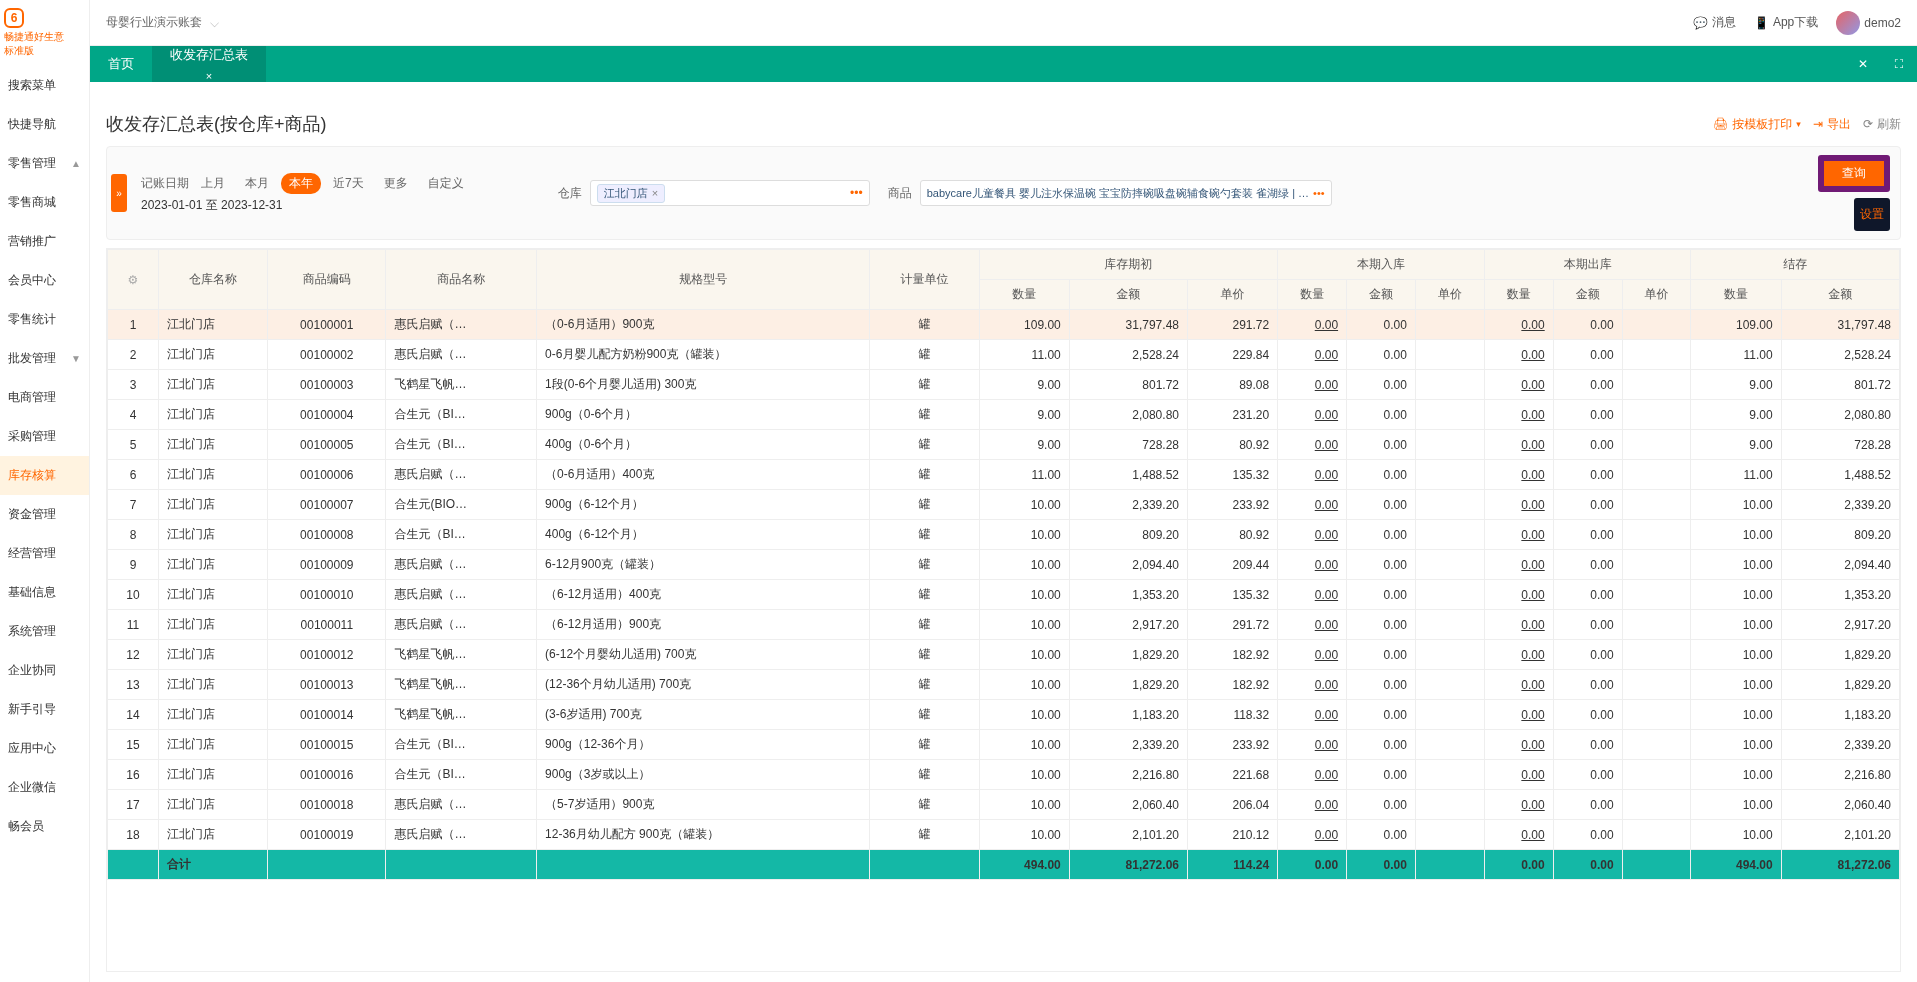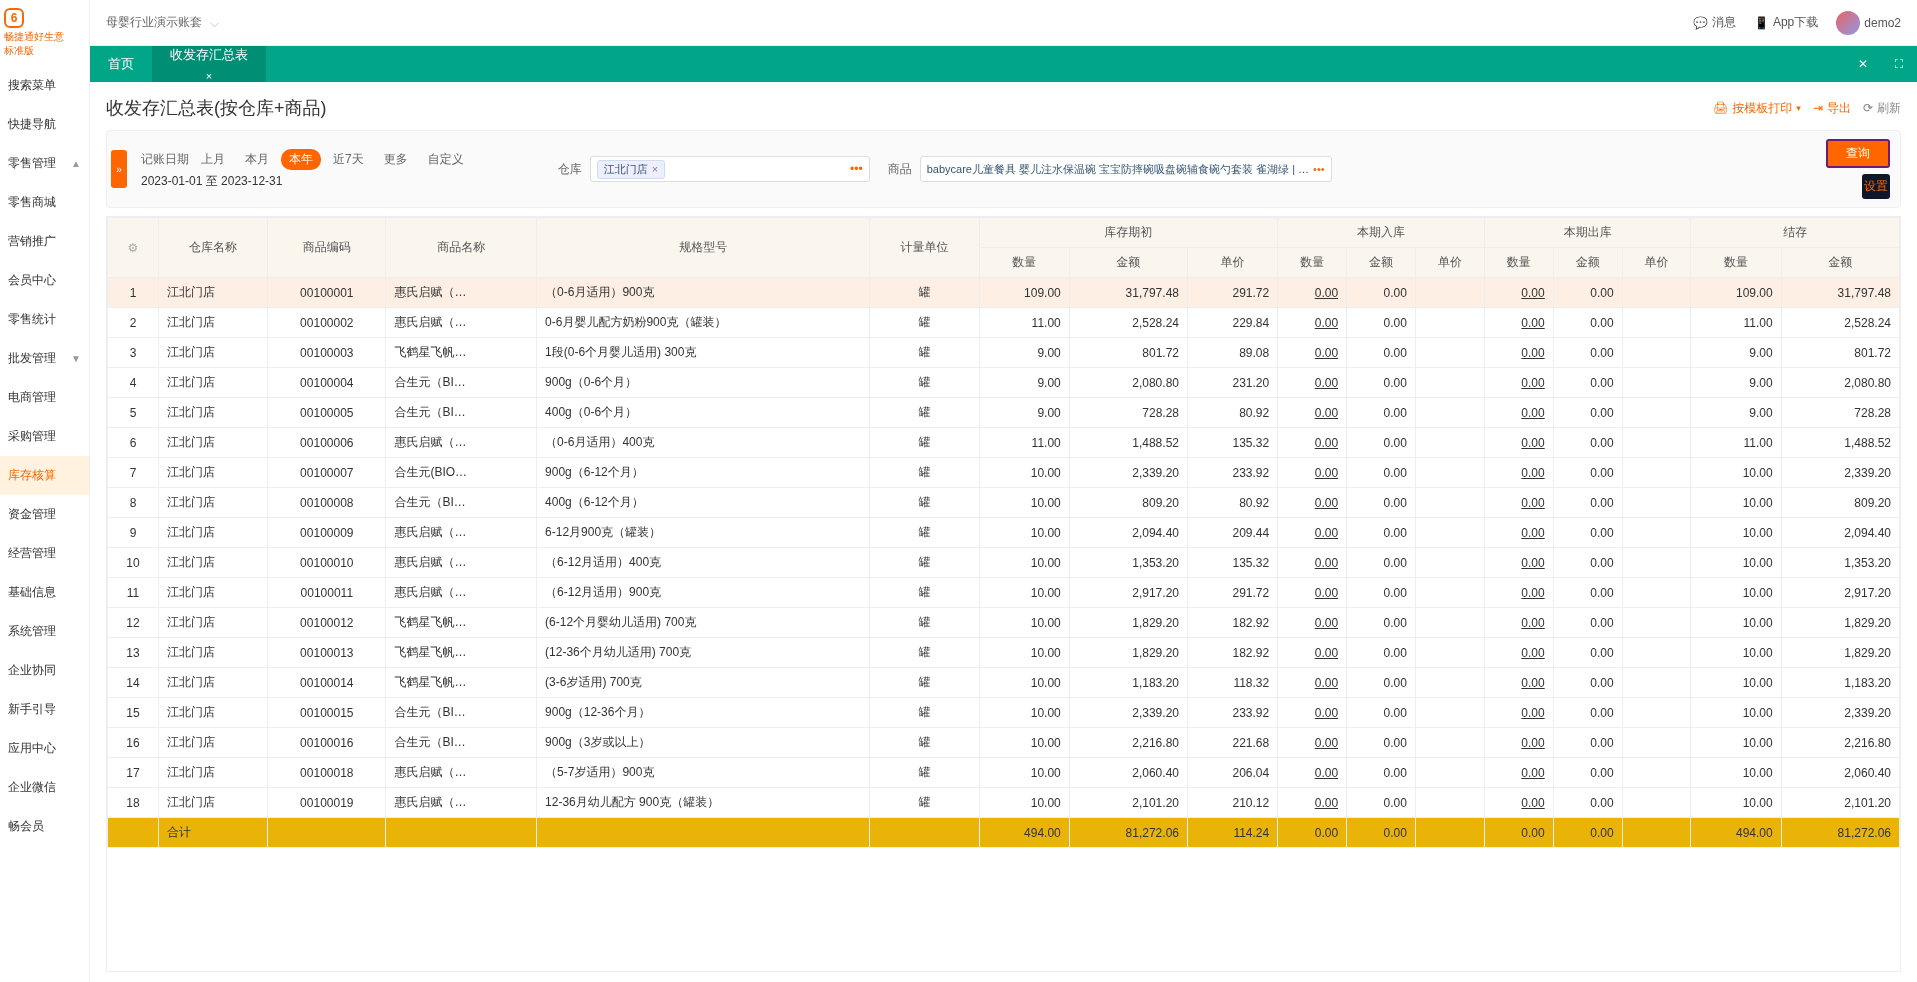--- a/index.html
+++ b/index.html
@@ -17,55 +17,55 @@
 .account-select { min-width:140px; color:#666; font-size:12px; display:flex; align-items:center; gap:8px; }
 .topbar-right { display:flex; align-items:center; gap:18px; color:#555; }
 .topbar-right .itm { display:flex; align-items:center; gap:4px; cursor:pointer; }
 .avatar { width:24px; height:24px; border-radius:50%; background:linear-gradient(135deg,#e66465,#9198e5); }
 .tabs { height: 36px; background: #00a687; display: flex; align-items: center; padding: 0; color:#fff; position:relative; }
 .tab { padding: 0 18px; height:36px; display:flex; align-items:center; gap:6px; cursor:pointer; font-size:13px; }
 .tab.active { background: #008f75; flex-direction: column; }
 .tab .close { font-size:11px; }
 .tabs-actions { position:absolute; right:0; display:flex; }
 .tabs-actions .b { width:36px; height:36px; display:flex; align-items:center; justify-content:center; cursor:pointer; }
-.content { flex: 1; padding: 8px 16px 10px 16px; display: flex; flex-direction: column; overflow: hidden; }
+.content { flex: 1; padding: 24px 16px 10px 16px; display: flex; flex-direction: column; overflow: hidden; }
 .page-head { display:flex; justify-content:space-between; align-items:center; padding:6px 0 10px 0; }
 .page-title { font-size:18px; color:#333; }
 .page-actions { display:flex; align-items:center; gap:12px; color:#f60; font-size:12px; }
 .page-actions .act { display:flex; align-items:center; gap:4px; cursor:pointer; }
 .page-actions .act.gray { color:#888; }
 .filter-bar { background:#fafafa; border:1px solid #eee; border-radius:4px; padding:8px 10px; display:flex; align-items:center; gap:14px; position:relative; }
 .collapse-btn { position:absolute; left:4px; top:50%; transform:translateY(-50%); width:16px; height:38px; background:#f60; color:#fff; display:flex; align-items:center; justify-content:center; font-size:10px; border-radius:3px; cursor:pointer; }
 .filter-group { display:flex; flex-direction:column; gap:3px; margin-left:24px; }
 .filter-label { color:#666; }
 .date-opts { display:flex; gap:4px; align-items:center; }
 .date-opt { padding:2px 8px; border-radius:10px; cursor:pointer; color:#666; }
 .date-opt.active { background:#f60; color:#fff; }
 .date-range { color:#333; }
 .fld { display:flex; align-items:center; gap:8px; }
 .fld-label { color:#666; width:28px; text-align:right; }
 .input-like { min-width:280px; height:26px; background:#fff; border:1px solid #ddd; border-radius:3px; display:flex; align-items:center; padding:0 6px; gap:4px; position:relative; }
 .chip { background:#eef; border:1px solid #cde; border-radius:3px; padding:1px 6px; display:flex; align-items:center; gap:4px; color:#357; font-size:11px; }
 .chip .x { cursor:pointer; color:#888; }
 .goods-input { min-width:320px; font-size:11px; color:#357; white-space:nowrap; overflow:hidden; text-overflow:ellipsis; }
 .bar-right { margin-left:auto; display:flex; flex-direction:column; gap:6px; align-items:flex-end; }
-.btn { padding:4px 18px; border-radius:3px; border:2px solid #701a75; cursor:pointer; font-size:12px; }
+.btn { padding:4px 18px; border-radius:3px; border:6px solid #701a75; cursor:pointer; font-size:12px; }
 .btn.primary { background:#f60; color:#fff; }
 .btn.link { background:#0f172a; color:#f60; border-color:transparent; padding:2px 0; }
 .expand-row { text-align:center; padding:6px 0; color:#999; cursor:pointer; background:#fafafa; border:1px solid #eee; border-top:none; font-size:11px; }
 .table-wrap { flex:1; overflow:auto; margin-top:8px; border:1px solid #eee; }
 table { border-collapse:collapse; width:100%; min-width:1500px; font-size:12px; }
 th, td { border:1px solid #eee; padding:6px 8px; text-align:center; white-space:nowrap; }
 thead th { background:#faf6ee; color:#555; font-weight:normal; }
 thead tr:first-child th { height:28px; }
 .col-left { text-align:left; }
 .col-right { text-align:right; }
 tbody tr:nth-child(1) { background:#fdefe4; }
 .link-num { color:#333; text-decoration:underline; cursor:pointer; }
-tfoot td { background:#eab308; font-weight:normal;margin-top:23px; }
+tfoot td { background:#14b8a6; font-weight:bold;margin-top:23px; }
 .gear { color:#aaa; }
 .ellipsis { overflow:hidden; text-overflow:ellipsis; max-width:120px; display:inline-block; vertical-align:bottom; }
 </style>
 </head>
 <body>
 
 <div class="app">
   <div class="sidebar">
     <div class="logo">
       <div class="logo-icon">6</div>

